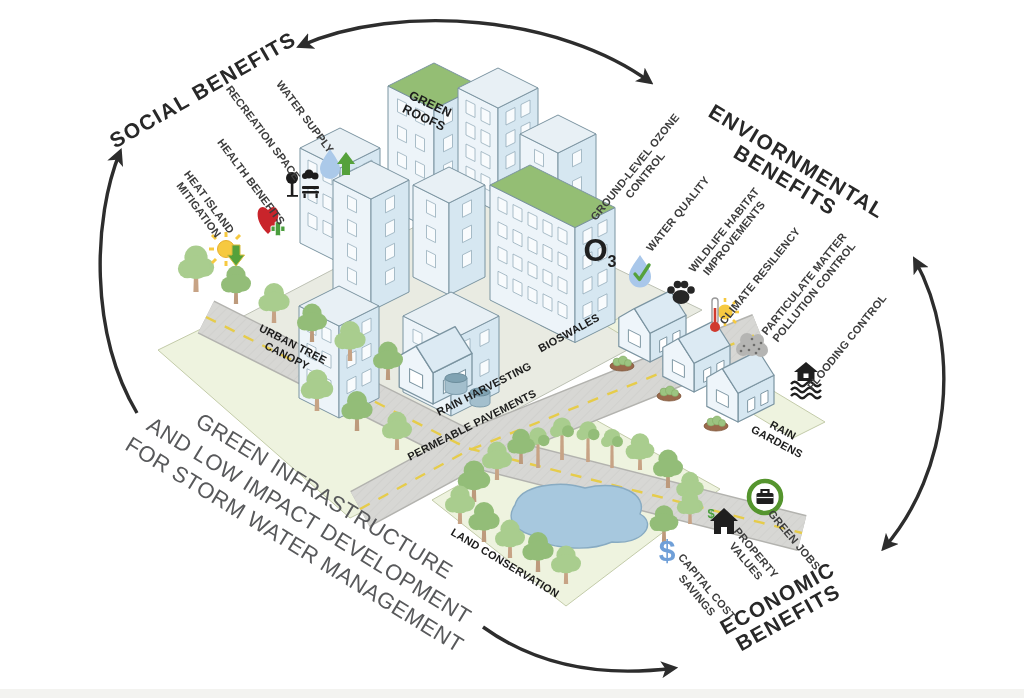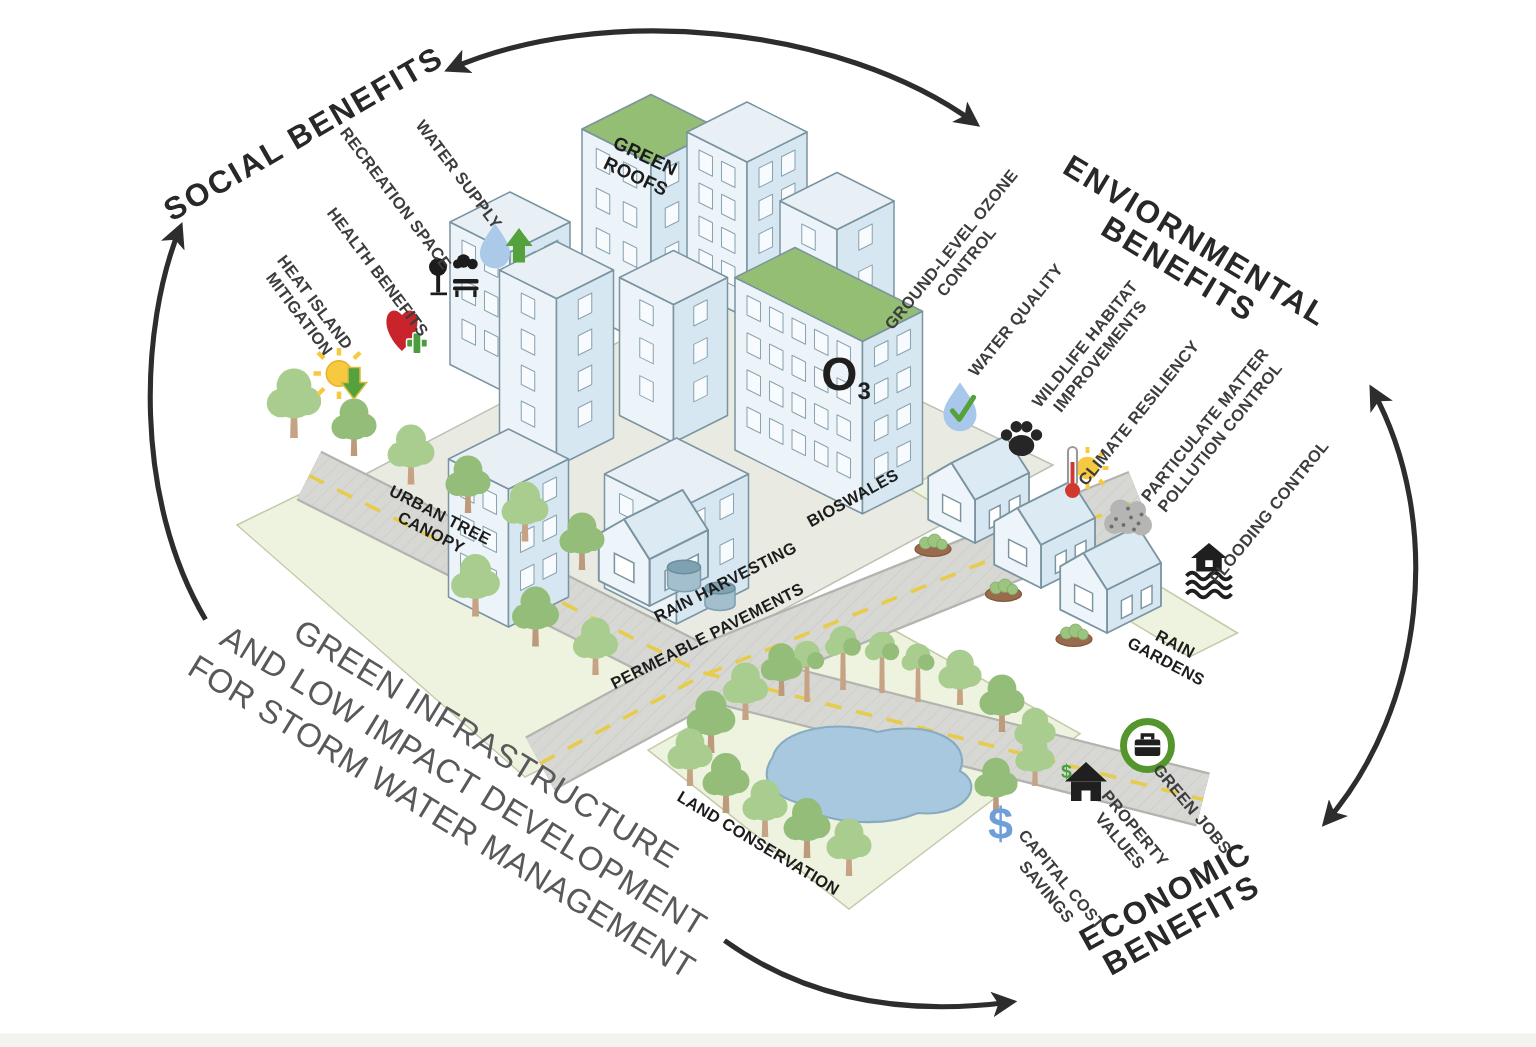--- a/index.html
+++ b/index.html
@@ -430,18 +430,18 @@
 ROOFS</div>
 <div class="lbl feature" style="left:569px;top:333px;transform:translate(-50%,-50%) rotate(-29deg);">BIOSWALES</div>
 <div class="lbl feature" style="left:290px;top:350px;transform:translate(-50%,-50%) rotate(27deg);">URBAN TREE
 CANOPY</div>
 <div class="lbl feature" style="left:484px;top:389px;transform:translate(-50%,-50%) rotate(-27deg);">RAIN HARVESTING</div>
 <div class="lbl feature" style="left:472px;top:425px;transform:translate(-50%,-50%) rotate(-27deg);">PERMEABLE PAVEMENTS</div>
 <div class="lbl feature" style="left:505px;top:563px;transform:translate(-50%,-50%) rotate(31deg);">LAND CONSERVATION</div>
 <div class="lbl feature" style="left:780px;top:436px;transform:translate(-50%,-50%) rotate(28deg);">RAIN
 GARDENS</div>
 
-<div class="lbl o3" style="left:564px;top:252px;text-align:right;"><span class="o3-o">O</span><span class="o3-sub">3</span></div>
+<div class="lbl o3" style="left:600px;top:252px;text-align:right;"><span class="o3-o">O</span><span class="o3-sub">3</span></div>
 <div class="lbl dollar-big" style="left:667px;top:551px;">$</div>
 <div class="lbl dollar-small" style="left:711px;top:514px;">$</div>
 
 <div class="bottom-strip"></div>
 </div>
 
 </body></html>

